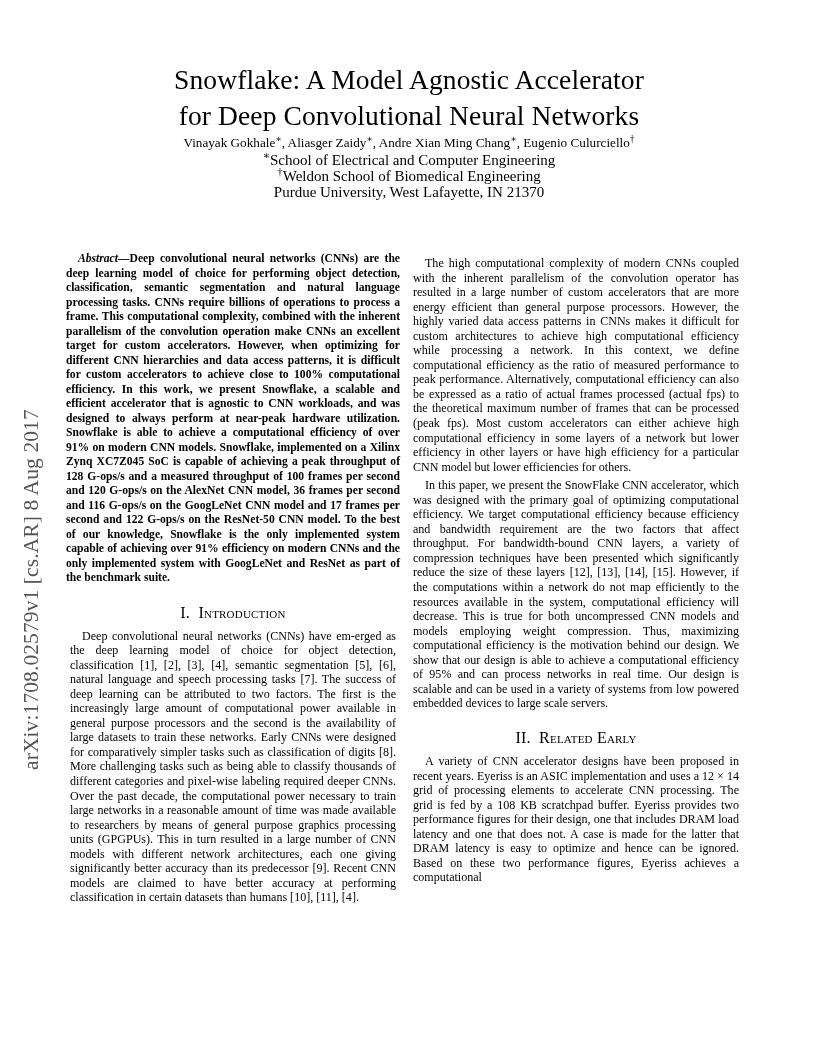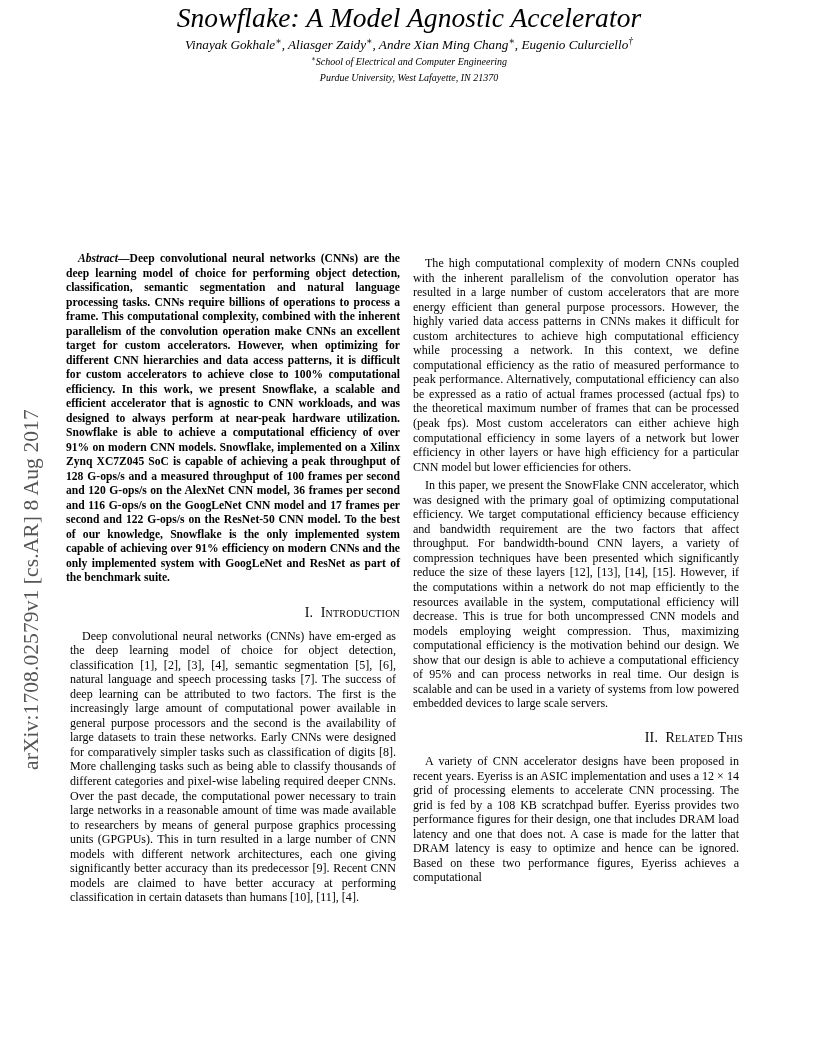--- a/index.html
+++ b/index.html
@@ -47,36 +47,36 @@
   #doc {
     position: absolute;
     left: 66px;
     top: 0;
     width: 686px;
     height: 1056px;
   }
 
   
   .title-block {
+    padding-top: 62px;
     text-align: center;
-    font-style: italic;
   }
   .paper-title {
     font-size: 27.5px;
     line-height: 36px;
     font-weight: normal;
     letter-spacing: 0.1px;
     margin: 0;
   }
   .authors {
     font-size: 13.2px;
     line-height: 17.5px;
   }
   .affil {
-    font-size: 10px;
+    font-size: 15px;
     line-height: 16.4px;
   }
   sup.mark {
     font-size: 0.72em;
     vertical-align: super;
     line-height: 0;
   }
 
   
   .columns {
@@ -107,47 +107,49 @@
     line-height: 14.5px;
     text-align: justify;
     margin: 0;
     text-indent: 12px;
   }
   p.abstract .abs-head {
     font-weight: bold;
     font-style: italic;
   }
   .section-head {
-    text-align: right;
-    font-size: 14px;
+    text-align: center;
+    font-size: 16px;
     line-height: 14px;
     font-variant: small-caps;
     margin: 20px 0 9px 0;
     letter-spacing: 0.2px;
   }
 </style>
 </head>
 <body>
 
 <div id="page">
 
   <div id="arxiv-stamp">
     <div class="stamp-text">arXiv:1708.02579v1  [cs.AR]  8 Aug 2017</div>
   </div>
 
   <div id="doc">
 
     <div class="title-block">
       <div class="paper-title">
         <div>Snowflake: A Model Agnostic Accelerator</div>
+        <div>for Deep Convolutional Neural Networks</div>
       </div>
 
       <div class="authors">
         <div>Vinayak Gokhale<sup class="mark">∗</sup>, Aliasger Zaidy<sup class="mark">∗</sup>, Andre Xian Ming Chang<sup class="mark">∗</sup>, Eugenio Culurciello<sup class="mark">†</sup></div>
         <div class="affil"><sup class="mark">∗</sup>School of Electrical and Computer Engineering</div>
+        <div class="affil"><sup class="mark">†</sup>Weldon School of Biomedical Engineering</div>
         <div class="affil">Purdue University, West Lafayette, IN 21370</div>
       </div>
     </div>
 
     <div class="columns">
 
       <div class="col">
 
         <p class="abstract"><span class="abs-head">Abstract—</span><span>Deep convolutional neural networks (CNNs) are the deep learning model of choice for performing object detection, classification, semantic segmentation and natural language processing tasks. CNNs require billions of operations to process a frame. This computational complexity, combined with the inherent parallelism of the convolution operation make CNNs an excellent target for custom accelerators. However, when optimizing for different CNN hierarchies and data access patterns, it is difficult for custom accelerators to achieve close to 100% computational efficiency. In this work, we present Snowflake, a scalable and efficient accelerator that is agnostic to CNN workloads, and was designed to always perform at near-peak hardware utilization. Snowflake is able to achieve a computational efficiency of over 91% on modern CNN models. Snowflake, implemented on a Xilinx Zynq XC7Z045 SoC is capable of achieving a peak throughput of 128 G-ops/s and a measured throughput of 100 frames per second and 120 G-ops/s on the AlexNet CNN model, 36 frames per second and 116 G-ops/s on the GoogLeNet CNN model and 17 frames per second and 122 G-ops/s on the ResNet-50 CNN model. To the best of our knowledge, Snowflake is the only implemented system capable of achieving over 91% efficiency on modern CNNs and the only implemented system with GoogLeNet and ResNet as part of the benchmark suite.</span></p>
 
@@ -158,21 +160,21 @@
         <p class="body indent">Deep convolutional neural networks (CNNs) have em-erged as the deep learning model of choice for object detection, classification [1], [2], [3], [4], semantic segmentation [5], [6], natural language and speech processing tasks [7]. The success of deep learning can be attributed to two factors. The first is the increasingly large amount of computational power available in general purpose processors and the second is the availability of large datasets to train these networks. Early CNNs were designed for comparatively simpler tasks such as classification of digits [8]. More challenging tasks such as being able to classify thousands of different categories and pixel-wise labeling required deeper CNNs. Over the past decade, the computational power necessary to train large networks in a reasonable amount of time was made available to researchers by means of general purpose graphics processing units (GPGPUs). This in turn resulted in a large number of CNN models with different network architectures, each one giving significantly better accuracy than its predecessor [9]. Recent CNN models are claimed to have better accuracy at performing classification in certain datasets than humans [10], [11], [4].</p>
 
       </div>
 
       <div class="col">
 
         <p class="body indent">The high computational complexity of modern CNNs coupled with the inherent parallelism of the convolution operator has resulted in a large number of custom accelerators that are more energy efficient than general purpose processors. However, the highly varied data access patterns in CNNs makes it difficult for custom architectures to achieve high computational efficiency while processing a network. In this context, we define computational efficiency as the ratio of measured performance to peak performance. Alternatively, computational efficiency can also be expressed as a ratio of actual frames processed (actual fps) to the theoretical maximum number of frames that can be processed (peak fps). Most custom accelerators can either achieve high computational efficiency in some layers of a network but lower efficiency in other layers or have high efficiency for a particular CNN model but lower efficiencies for others.</p>
         <p class="body indent">In this paper, we present the SnowFlake CNN accelerator, which was designed with the primary goal of optimizing computational efficiency. We target computational efficiency because efficiency and bandwidth requirement are the two factors that affect throughput. For bandwidth-bound CNN layers, a variety of compression techniques have been presented which significantly reduce the size of these layers [12], [13], [14], [15]. However, if the computations within a network do not map efficiently to the resources available in the system, computational efficiency will decrease. This is true for both uncompressed CNN models and models employing weight compression. Thus, maximizing computational efficiency is the motivation behind our design. We show that our design is able to achieve a computational efficiency of 95% and can process networks in real time. Our design is scalable and can be used in a variety of systems from low powered embedded devices to large scale servers.</p>
 
         <div class="section-head">
-          <span>II.</span>&nbsp;&nbsp;<span>Related This</span>
+          <span>II.</span>&nbsp;&nbsp;<span>Related Early</span>
         </div>
 
         <p class="body indent">A variety of CNN accelerator designs have been proposed in recent years. Eyeriss is an ASIC implementation and uses a 12 × 14 grid of processing elements to accelerate CNN processing. The grid is fed by a 108 KB scratchpad buffer. Eyeriss provides two performance figures for their design, one that includes DRAM load latency and one that does not. A case is made for the latter that DRAM latency is easy to optimize and hence can be ignored. Based on these two performance figures, Eyeriss achieves a computational</p>
 
       </div>
 
     </div>
 
   </div>
 </div>

